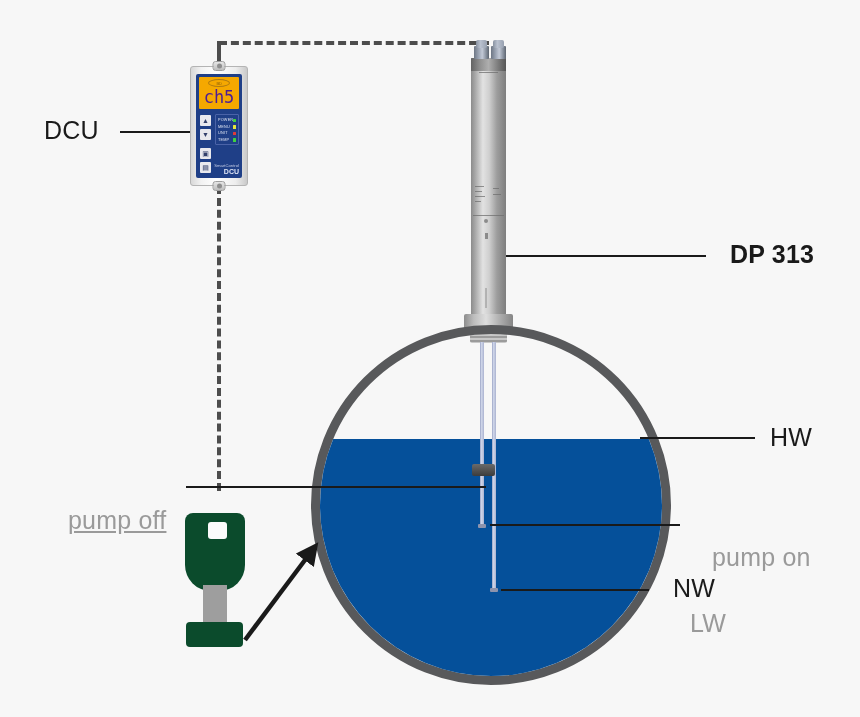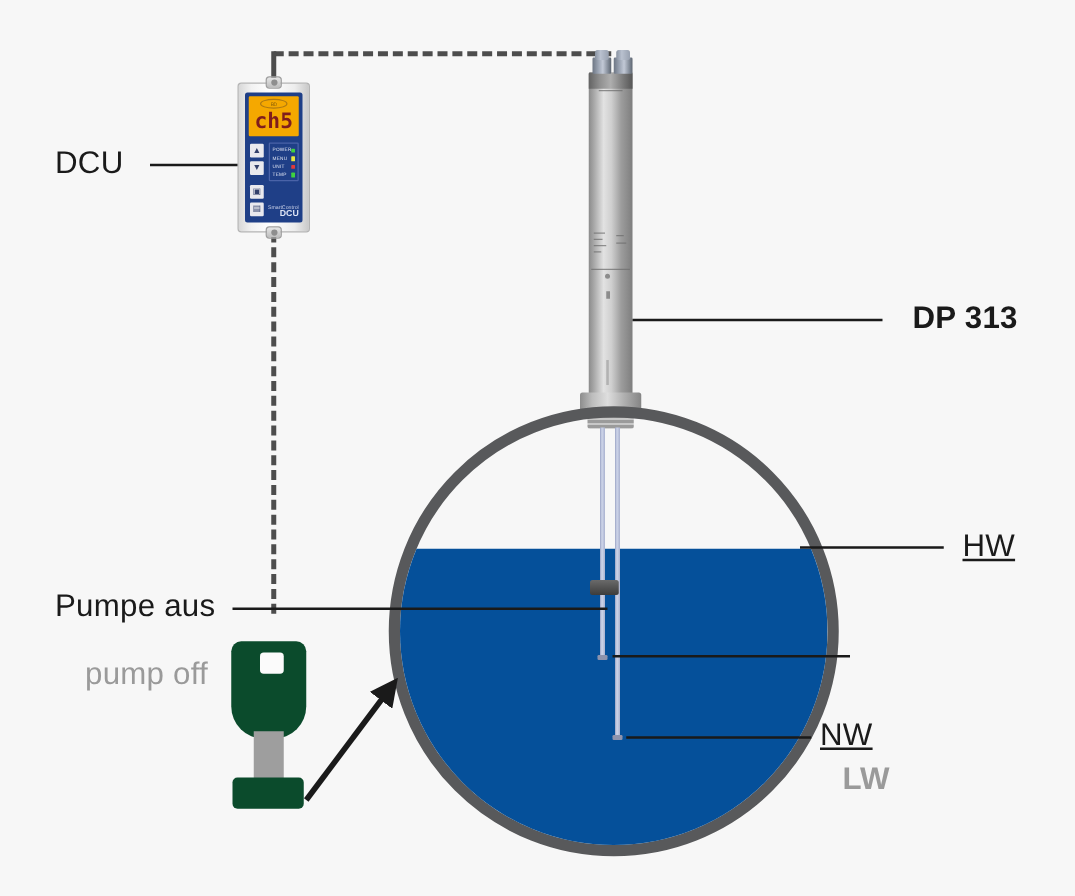--- a/index.html
+++ b/index.html
@@ -109,22 +109,22 @@
     letter-spacing: -0.3px;
   }
   #dcu-readout {
     position: absolute;
     left: 0;
     right: 0;
     top: 11px;
     text-align: center;
     font-family: "DejaVu Sans Mono", monospace;
     font-size: 17px;
-    font-weight: bold;
-    color: #7f1d1d;
+    font-weight: normal;
+    color: #4c1d95;
     letter-spacing: 0px;
     line-height: 18px;
   }
   .dcu-btn {
     position: absolute;
     left: 4px;
     width: 11px;
     height: 11px;
     background: #e9e9ee;
     border-radius: 1px;
@@ -476,30 +476,30 @@
     <div id="tank-water"></div>
   </div>
 
   <div class="rod" id="rod-left"></div>
   <div class="rod" id="rod-right"></div>
   <div class="rod-tip" id="rod-tip-left"></div>
   <div class="rod-tip" id="rod-tip-right"></div>
   <div id="float-collar"></div>
 
   <div class="leader" style="left:640px; top:437px; width:115px;"></div>
-  <div class="lbl" style="left:770px; top:423px;text-decoration:underline;">HW</div>
+  <div class="lbl" style="left:770px; top:423px;">HW</div>
 
   <div class="leader" style="left:490px; top:524px; width:190px;"></div>
+  <div class="lbl sub" style="left:712px; top:543px;">pump on</div>
 
   <div class="leader" style="left:501px; top:589px; width:148px;"></div>
-  <div class="lbl" style="left:656px; top:574px;text-decoration:underline;">NW</div>
-  <div class="lbl sub" style="left:674px; top:609px;font-weight:bold;">LW</div>
-
-  <div class="lbl" style="left:44px; top:471px;">Pumpe aus</div>
-  <div class="lbl sub" style="left:68px; top:525px;">pump off</div>
+  <div class="lbl" style="left:673px; top:574px;">NW</div>
+  <div class="lbl sub" style="left:690px; top:609px;">LW</div>
+
+  <div class="lbl sub" style="left:68px; top:506px;text-decoration:underline;">pump off</div>
   <div class="leader" style="left:186px; top:486px; width:300px;"></div>
 
   <div id="pump-body"></div>
   <div id="pump-window"></div>
   <div id="pump-stem"></div>
   <div id="pump-base"></div>
 
   <svg id="arrow-svg" viewBox="0 0 100 120">
     <defs>
       <marker id="arrowhead" markerWidth="5" markerHeight="5" refX="3.4" refY="2.5" orient="auto" markerUnits="strokeWidth">

